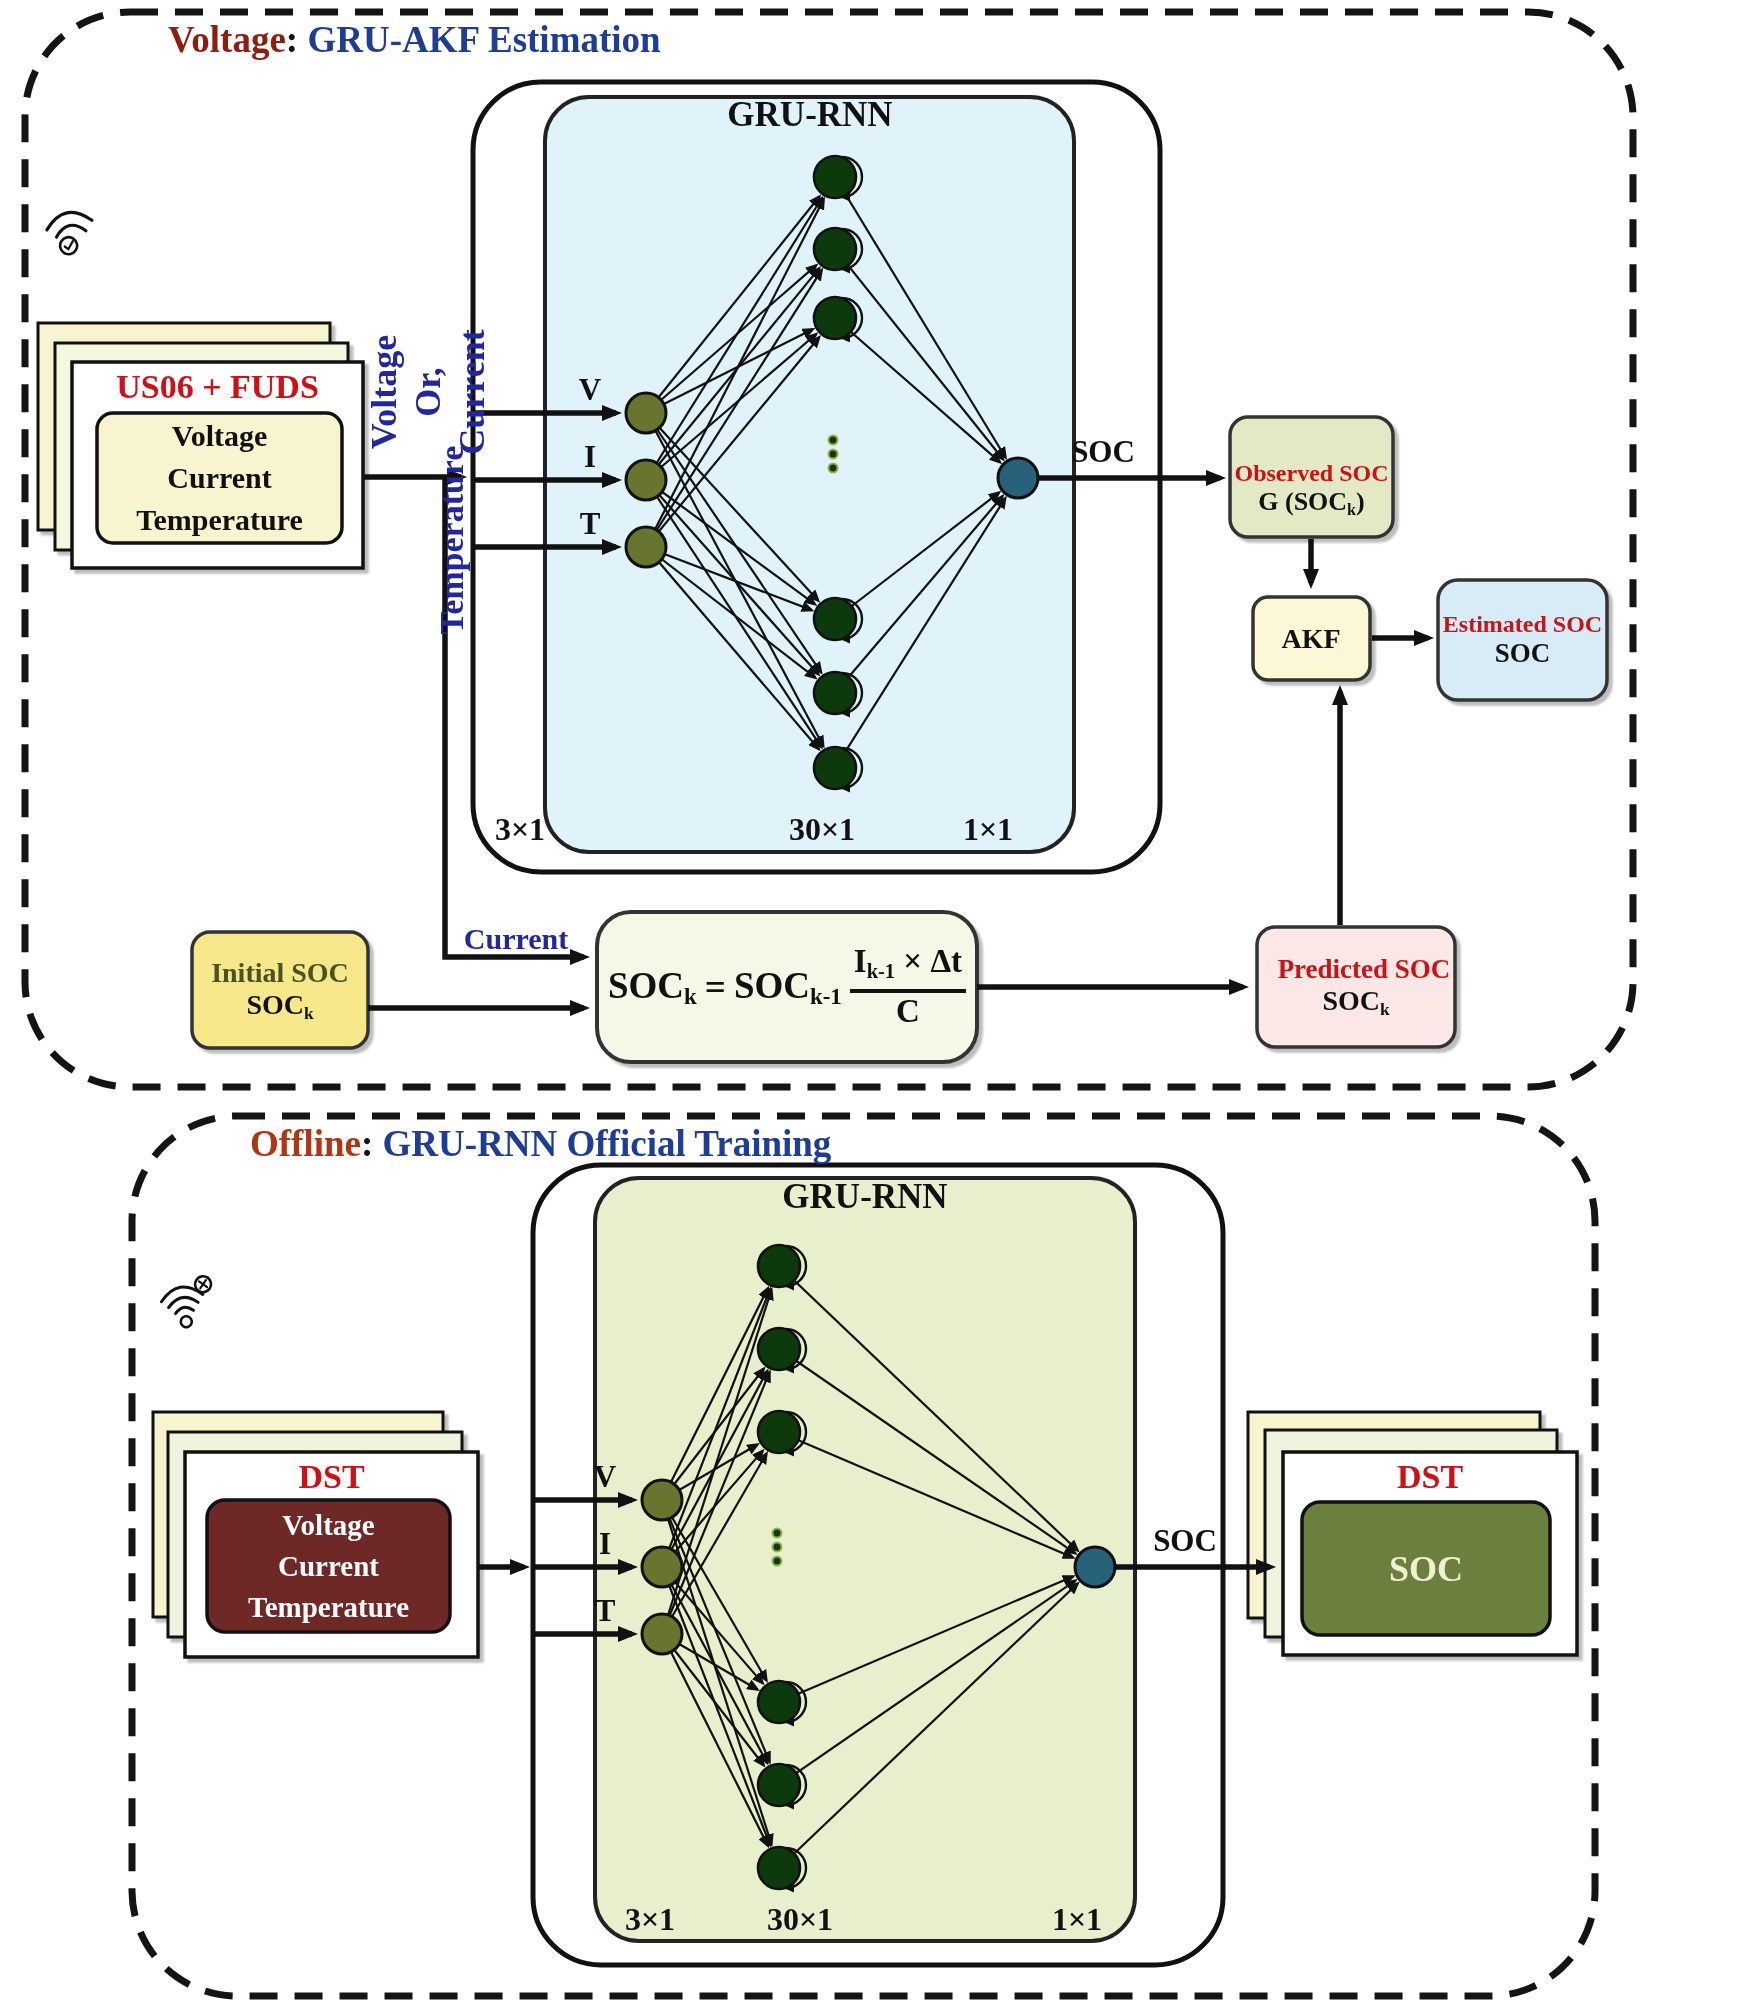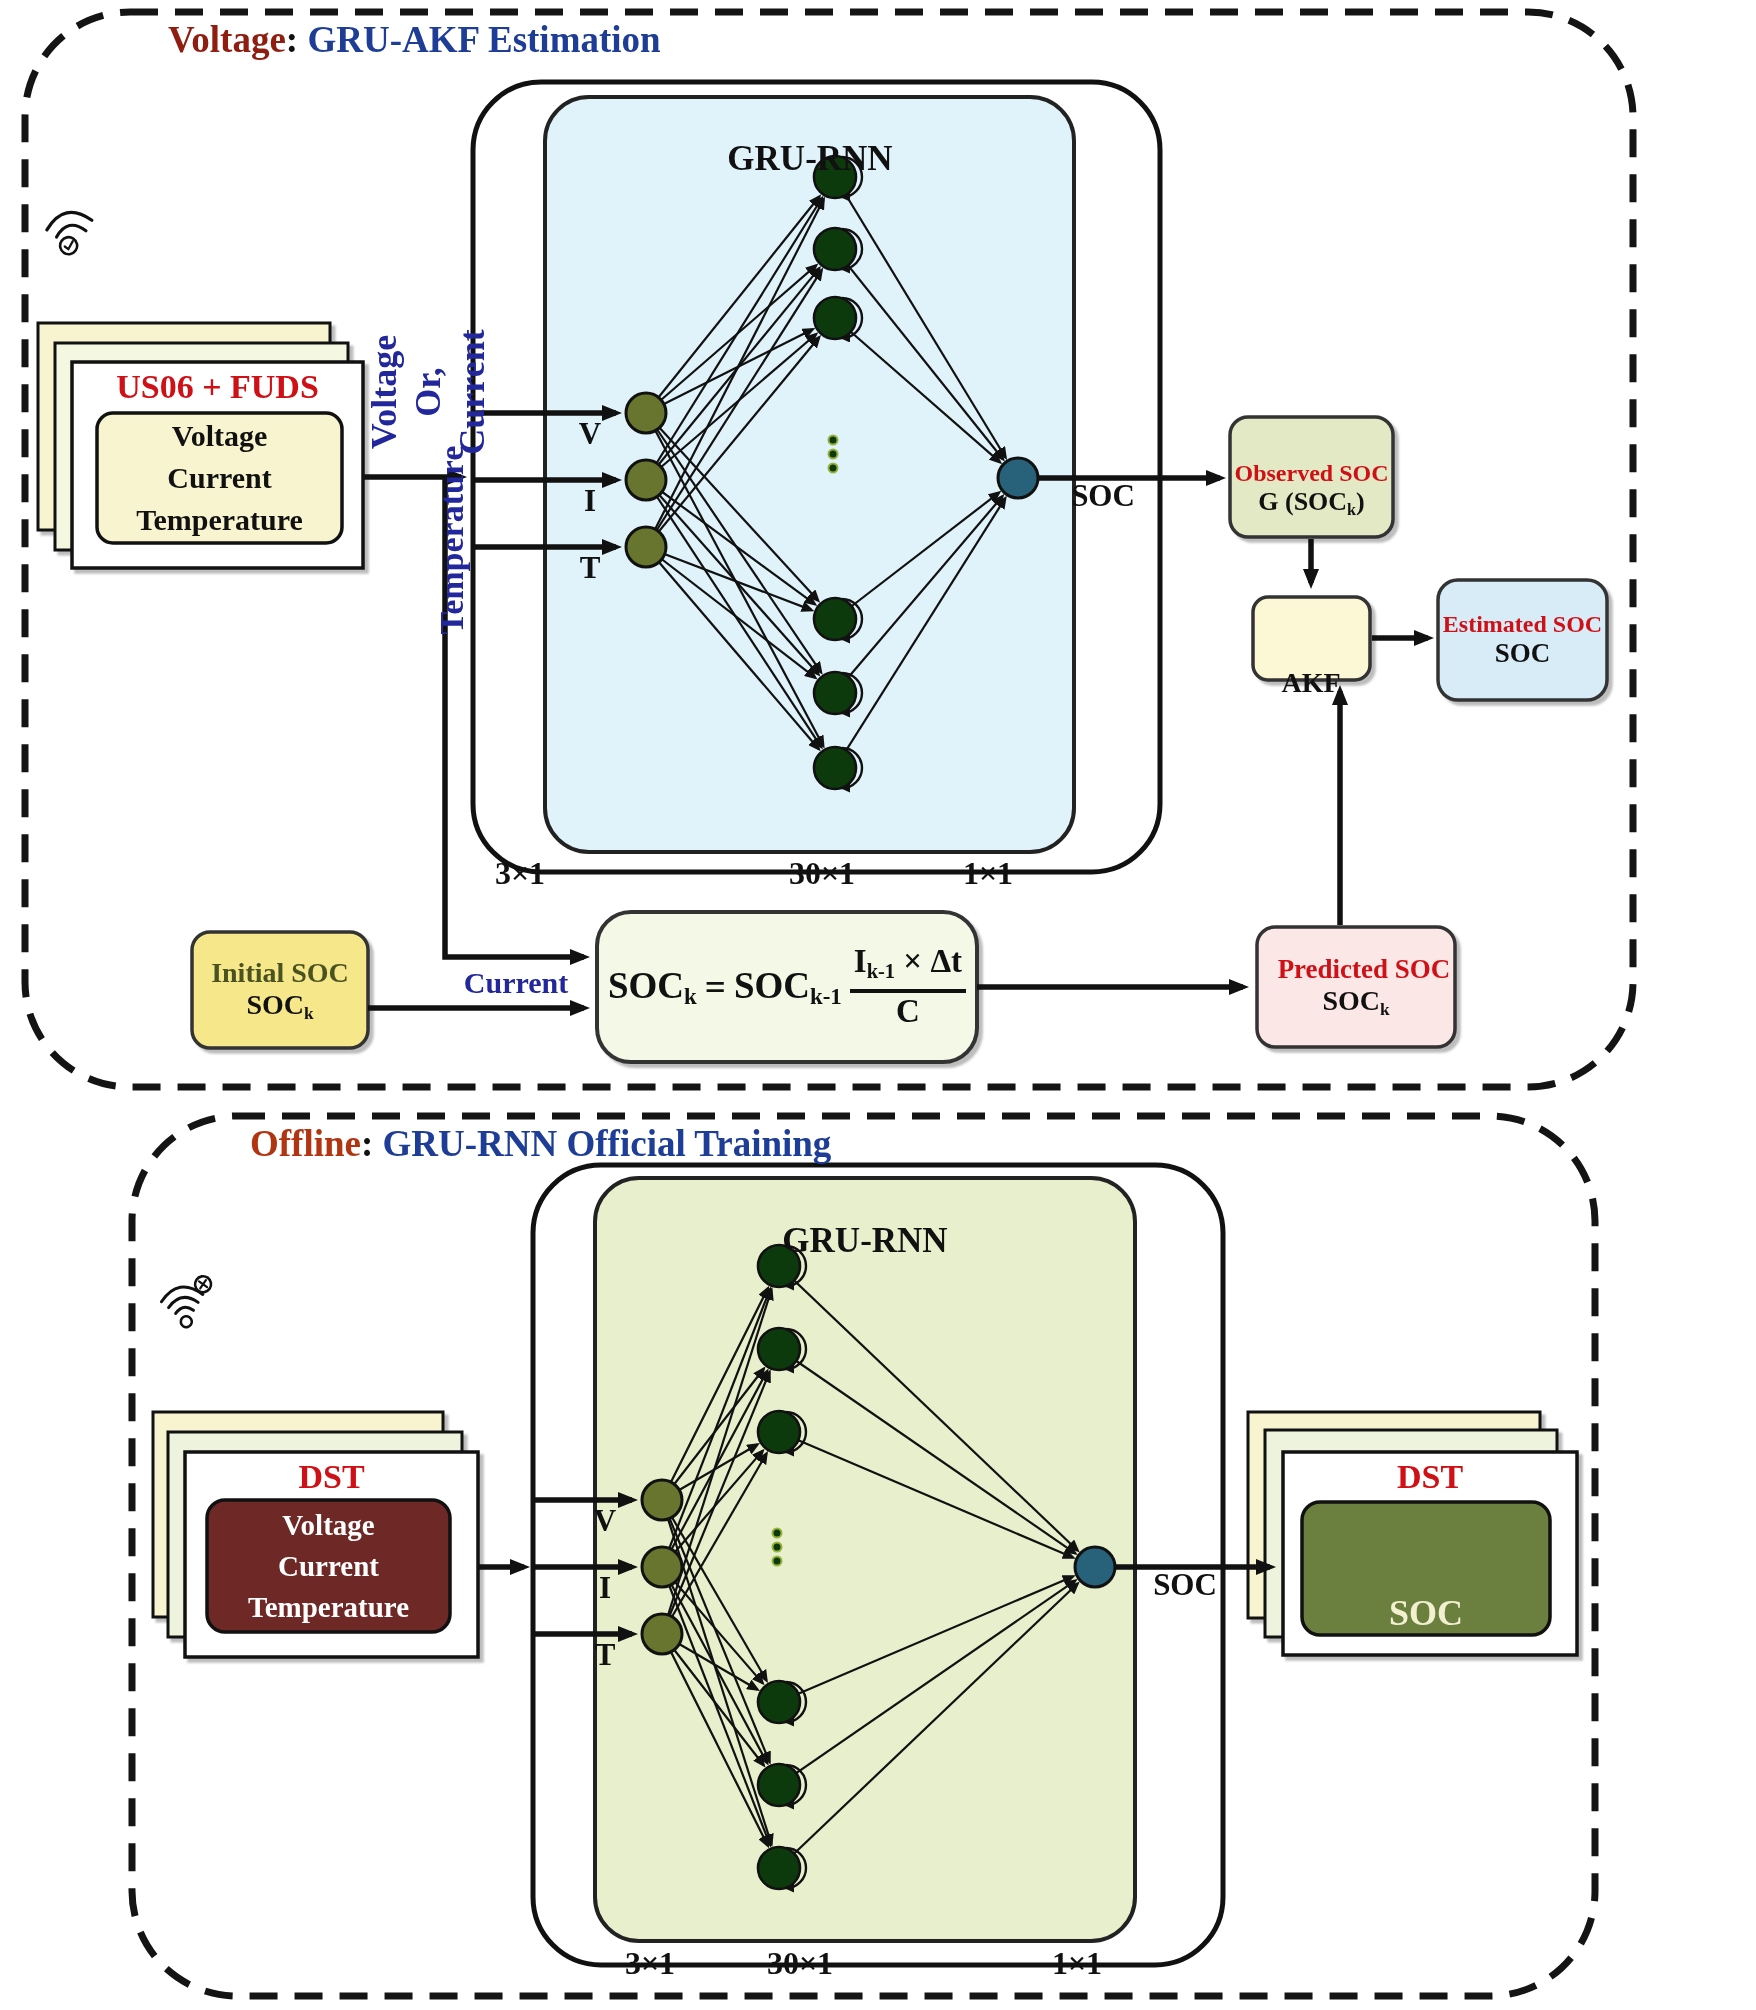--- a/index.html
+++ b/index.html
@@ -15,21 +15,21 @@
   .page2b{fill:var(--c-page2b);stroke:#111;stroke-width:3;}
   .page3{fill:#ffffff;stroke:#111;stroke-width:3.5;}
   .smallbox{stroke:#333;stroke-width:3.5;}
   .shadow{filter:drop-shadow(4px 4px 1px rgba(90,90,90,0.40));}
   .arr{stroke:#111;stroke-width:5.5;fill:none;marker-end:url(#mBig);}
   .edge{stroke:#111;stroke-width:2.2;fill:none;marker-end:url(#mMed);}
   .loop{stroke:#111;stroke-width:2.4;fill:none;marker-end:url(#mSml);}
   .icon{stroke:#111;fill:none;stroke-linecap:round;}
 
   .lbl{position:absolute;white-space:nowrap;}
-  .ctr{transform:translate(-50%,-50%);margin-top:44px;}
+  .ctr{transform:translate(-50%,-50%);}
   .navy{color:var(--c-navy);}
   .dred{color:var(--c-darkred);}
   .ored{color:var(--c-orangered);}
   .red{color:var(--c-red);}
   .blue{color:var(--c-bluelabel);}
   .olive{color:var(--c-olivetext);}
   .cream{color:var(--c-creamtext);}
   sub,.sub{font-size:0.62em;vertical-align:-0.28em;font-weight:bold;}
   .rot{transform:translate(-50%,-50%) rotate(-90deg);text-align:center;}
   .boxtext{position:absolute;display:flex;flex-direction:column;align-items:center;justify-content:center;text-align:center;}

